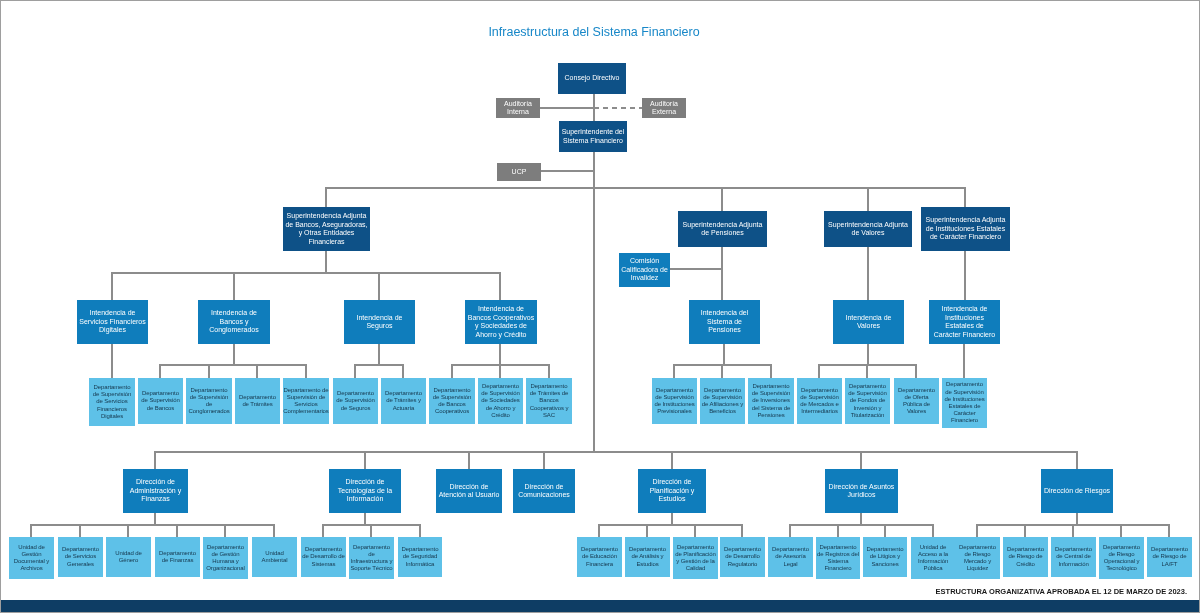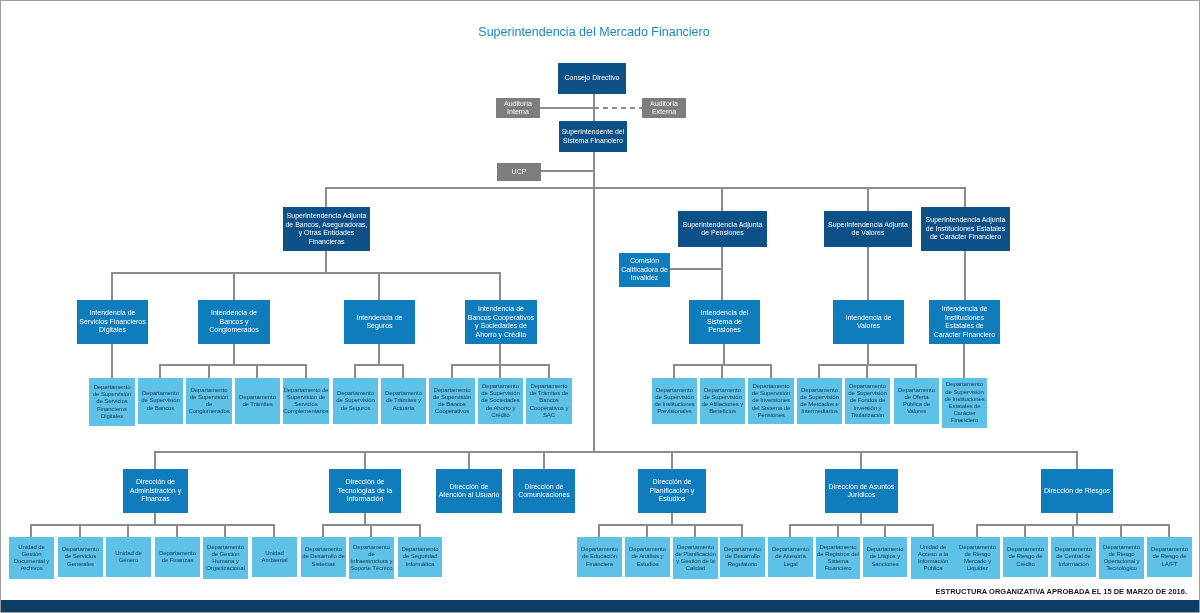--- a/index.html
+++ b/index.html
@@ -28,21 +28,21 @@
   .seg.dashed{background:repeating-linear-gradient(90deg,#8c8c8c 0 5px,rgba(0,0,0,0) 5px 9px);}
   .footer-note{
     position:absolute;top:586px;right:12px;font-size:7.5px;font-weight:bold;color:#1a1a1a;
   }
   .footer-bar{position:absolute;left:0;top:599px;width:1200px;height:13px;background:#0e3d64;}
 </style>
 </head>
 <body>
 
 <div id="canvas">
-  <div class="subtitle">Superintendencia del Mercado Financiero</div>
+  <div class="subtitle">Infraestructura del Sistema Financiero</div>
   <div id="chart">
       <div class="seg" style="left: 592px; top: 93px; width: 2px; height: 27px;"></div>
       <div class="seg" style="left: 592px; top: 151px; width: 2px; height: 299px;"></div>
       <div class="seg" style="left: 539px; top: 106px; width: 54px; height: 2px;"></div>
       <div class="seg dashed" style="left: 593px; top: 106px; width: 48px; height: 2px;"></div>
       <div class="seg" style="left: 540px; top: 169px; width: 53px; height: 2px;"></div>
       <div class="seg" style="left: 324px; top: 186px; width: 641px; height: 2px;"></div>
       <div class="seg" style="left: 324px; top: 186px; width: 2px; height: 20px;"></div>
       <div class="seg" style="left: 720px; top: 186px; width: 2px; height: 24px;"></div>
       <div class="seg" style="left: 866px; top: 186px; width: 2px; height: 24px;"></div>
@@ -307,15 +307,15 @@
       <div class="node light" style="left: 1050px; top: 536px; width: 45px; height: 40px;">
         <span>Departamento de Central de Información</span>
       </div>
       <div class="node light" style="left: 1098px; top: 536px; width: 45px; height: 42px;">
         <span>Departamento de Riesgo Operacional y Tecnológico</span>
       </div>
       <div class="node light" style="left: 1146px; top: 536px; width: 45px; height: 40px;">
         <span>Departamento de Riesgo de LA/FT</span>
       </div>
     </div>
-  <div class="footer-note">ESTRUCTURA ORGANIZATIVA APROBADA EL 15 DE MARZO DE 2016.</div>
+  <div class="footer-note">ESTRUCTURA ORGANIZATIVA APROBADA EL 12 DE MARZO DE 2023.</div>
   <div class="footer-bar"></div>
 </div>
 
 </body></html>

